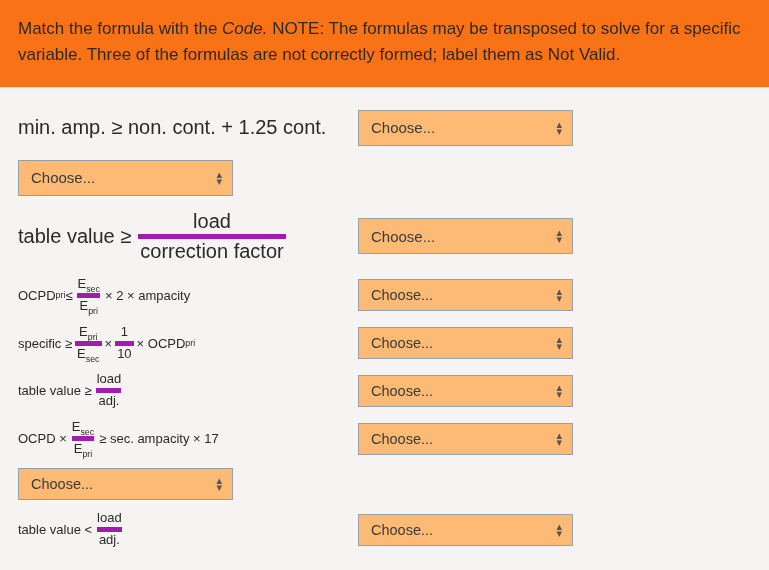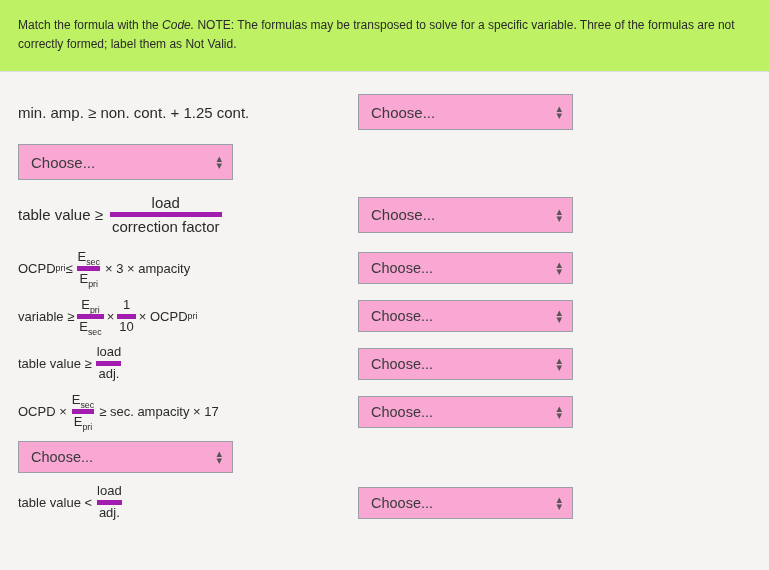--- a/index.html
+++ b/index.html
@@ -5,48 +5,48 @@
   * { box-sizing: border-box; margin: 0; padding: 0; }
   body {
     font-family: Arial, Helvetica, sans-serif;
     background: #f5f4f2;
     width: 769px;
     height: 570px;
     overflow: hidden;
     color: #2a2a2a;
   }
   .header {
-    background: #bef264;
+    background: #f97316;
     padding: 16px 18px 18px 18px;
-    font-size: 12px;
+    font-size: 17px;
     line-height: 1.55;
     border-bottom: 1px solid #e0e0e0;
   }
   .header .ital { font-style: italic; }
   .content {
     padding: 22px 18px 10px 18px;
   }
   .row {
     display: flex;
     align-items: center;
     margin-bottom: 14px;
   }
   .formula-cell {
     width: 340px;
-    font-size: 15px;
+    font-size: 20px;
     color: #2a2a2a;
     display: flex;
     align-items: center;
     flex-wrap: nowrap;
   }
   .dropdown {
     width: 215px;
     height: 36px;
     border: 1px solid #9aa0a6;
-    background: #f9a8d4;
+    background: #fdba74;
     display: flex;
     align-items: center;
     justify-content: space-between;
     padding: 0 10px 0 12px;
     font-size: 15px;
     color: #3a3a3a;
     cursor: pointer;
   }
   .dropdown-text { flex: 1; }
   .chev {
@@ -129,34 +129,34 @@
 
   <div class="row small">
     <div class="formula-cell tm">
       <span>OCPD</span>
         <span class="sub">pri</span>
       <span> ≤ </span>
       <span class="frac">
         <span class="num"><span>E</span><span class="sub">sec</span></span>
         <span class="den"><span>E</span><span class="sub">pri</span></span>
       </span>
-      <span> × 3 × ampacity</span>
-    </div>
-    <div class="dropdown">
-      <span class="dropdown-text">Choose...</span>
-      <span class="chev">
-          <span>▴</span>
-          <span>▾</span>
-        </span>
-    </div>
-  </div>
-
-  <div class="row small">
-    <div class="formula-cell tm">
-      <span>variable ≥ </span>
+      <span> × 2 × ampacity</span>
+    </div>
+    <div class="dropdown">
+      <span class="dropdown-text">Choose...</span>
+      <span class="chev">
+          <span>▴</span>
+          <span>▾</span>
+        </span>
+    </div>
+  </div>
+
+  <div class="row small">
+    <div class="formula-cell tm">
+      <span>specific ≥ </span>
       <span class="frac">
         <span class="num"><span>E</span><span class="sub">pri</span></span>
         <span class="den"><span>E</span><span class="sub">sec</span></span>
       </span>
       <span> × </span>
       <span class="frac">
         <span class="num">1</span>
         <span class="den">10</span>
       </span>
       <span> × OCPD</span>

